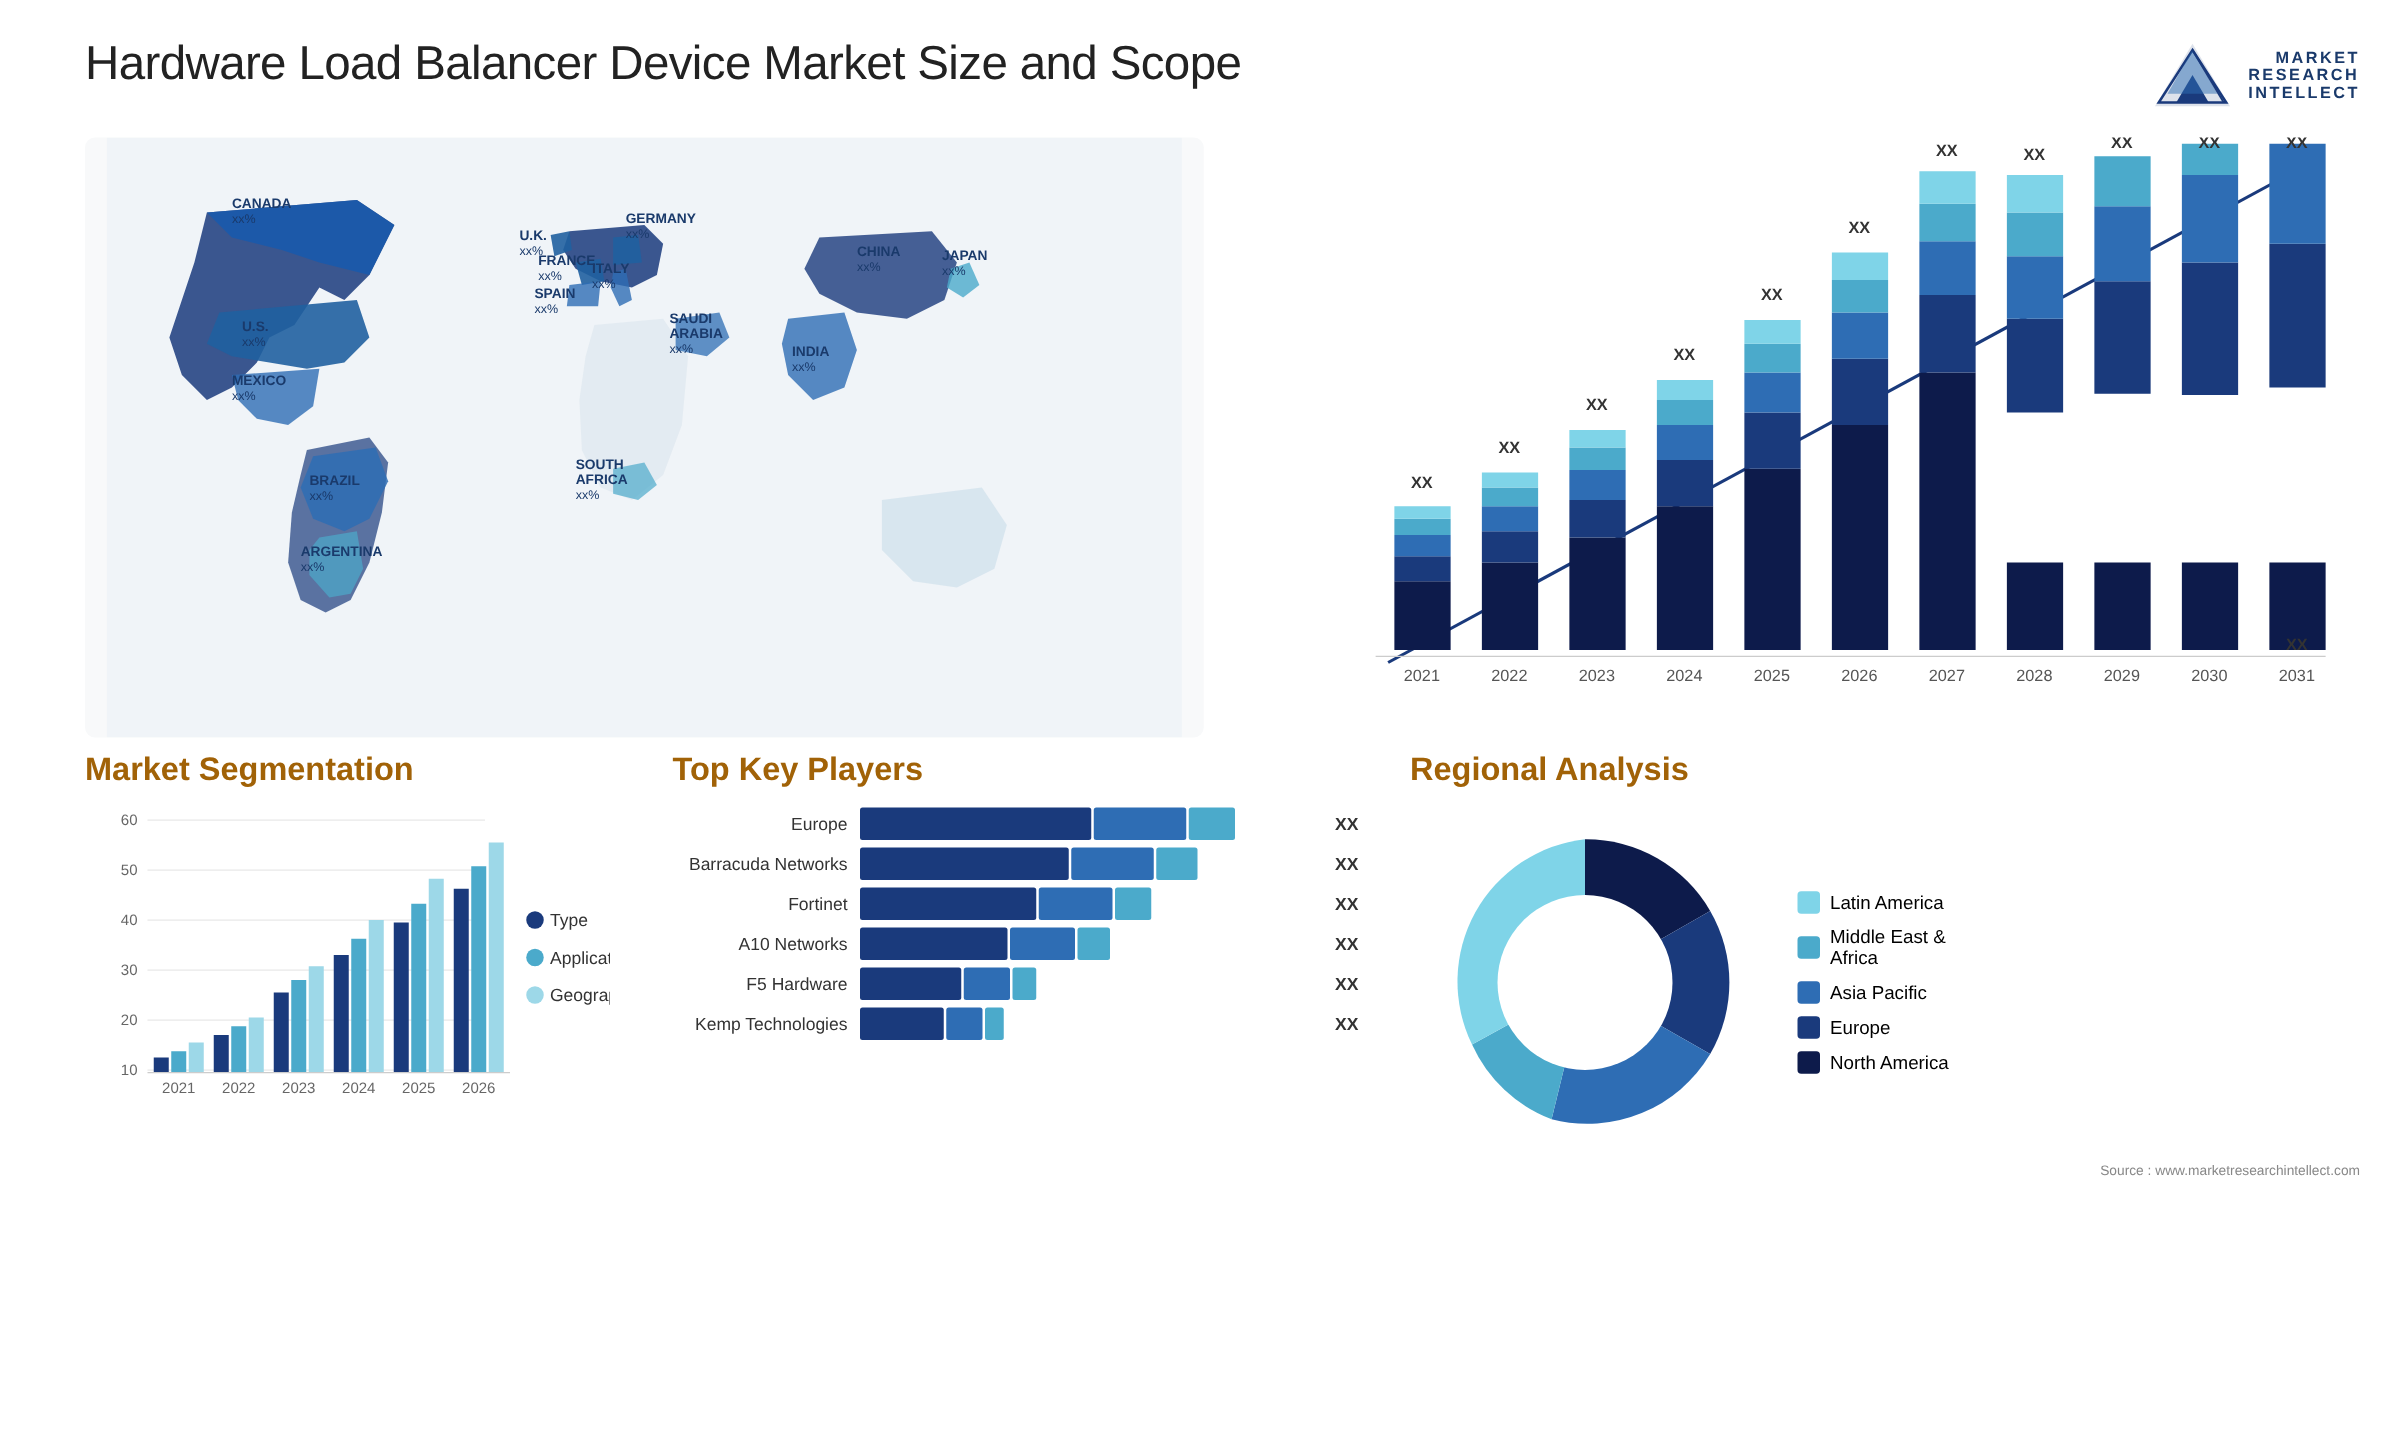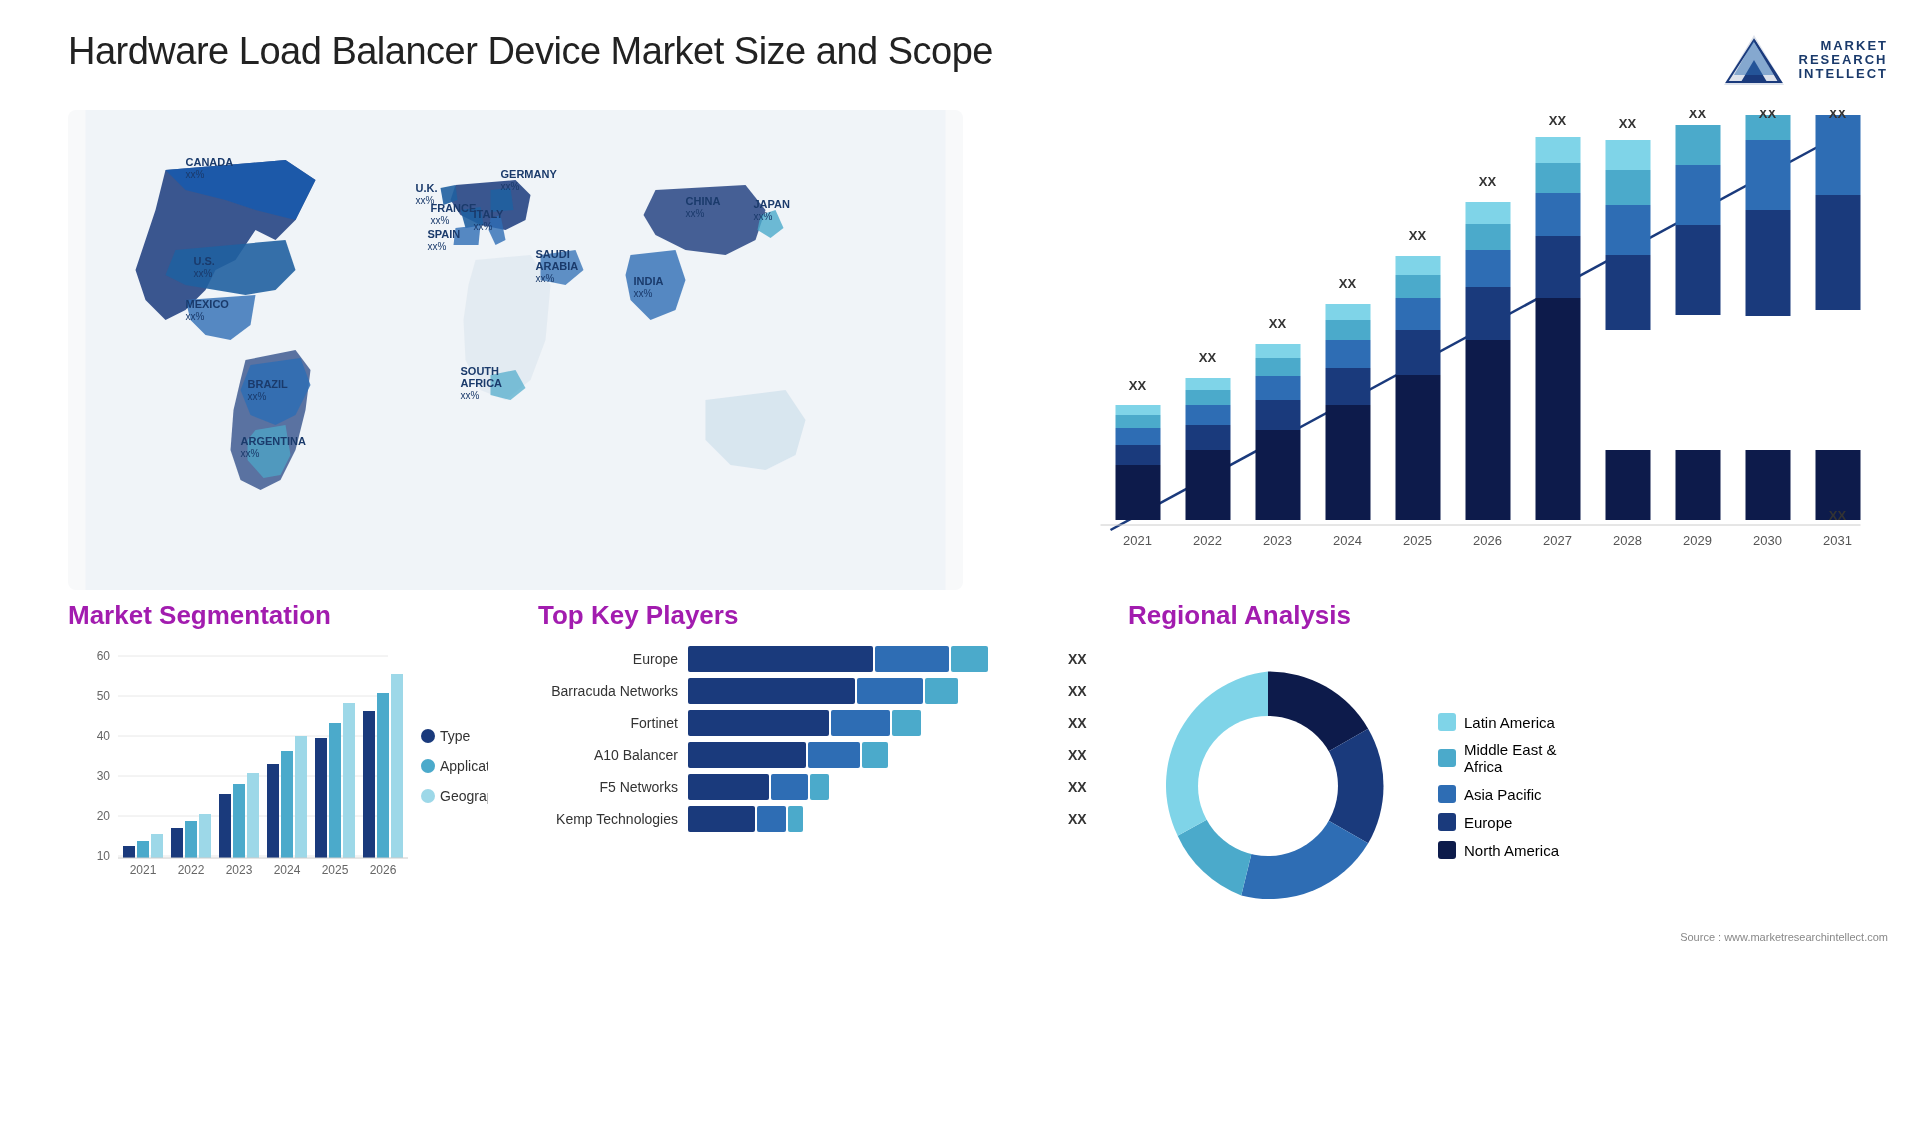--- a/index.html
+++ b/index.html
@@ -84,21 +84,21 @@
       flex: 1;
     }
 
     
     .segmentation-section {
       flex: 0 0 440px;
     }
     .section-title {
       font-size: 26px;
       font-weight: 700;
-      color: #a21caf;
+      color: #a16207;
       margin-bottom: 15px;
     }
 
     
     .players-section {
       flex: 0 0 560px;
     }
     .players-list {
       display: flex;
       flex-direction: column;
@@ -493,31 +493,31 @@
           <span class="player-name">Fortinet</span>
           <div class="player-bar-container">
             <div class="player-bar-segment" style="width:38%; background:#1a3a7c;"></div>
             <div class="player-bar-segment" style="width:16%; background:#2e6db4;"></div>
             <div class="player-bar-segment" style="width:8%; background:#4baacb;"></div>
           </div>
           <span class="player-value">XX</span>
         </div>
 
         <div class="player-row">
-          <span class="player-name">A10 Balancer</span>
+          <span class="player-name">A10 Networks</span>
           <div class="player-bar-container">
             <div class="player-bar-segment" style="width:32%; background:#1a3a7c;"></div>
             <div class="player-bar-segment" style="width:14%; background:#2e6db4;"></div>
             <div class="player-bar-segment" style="width:7%; background:#4baacb;"></div>
           </div>
           <span class="player-value">XX</span>
         </div>
 
         <div class="player-row">
-          <span class="player-name">F5 Networks</span>
+          <span class="player-name">F5 Hardware</span>
           <div class="player-bar-container">
             <div class="player-bar-segment" style="width:22%; background:#1a3a7c;"></div>
             <div class="player-bar-segment" style="width:10%; background:#2e6db4;"></div>
             <div class="player-bar-segment" style="width:5%; background:#4baacb;"></div>
           </div>
           <span class="player-value">XX</span>
         </div>
 
         <div class="player-row">
           <span class="player-name">Kemp Technologies</span>

